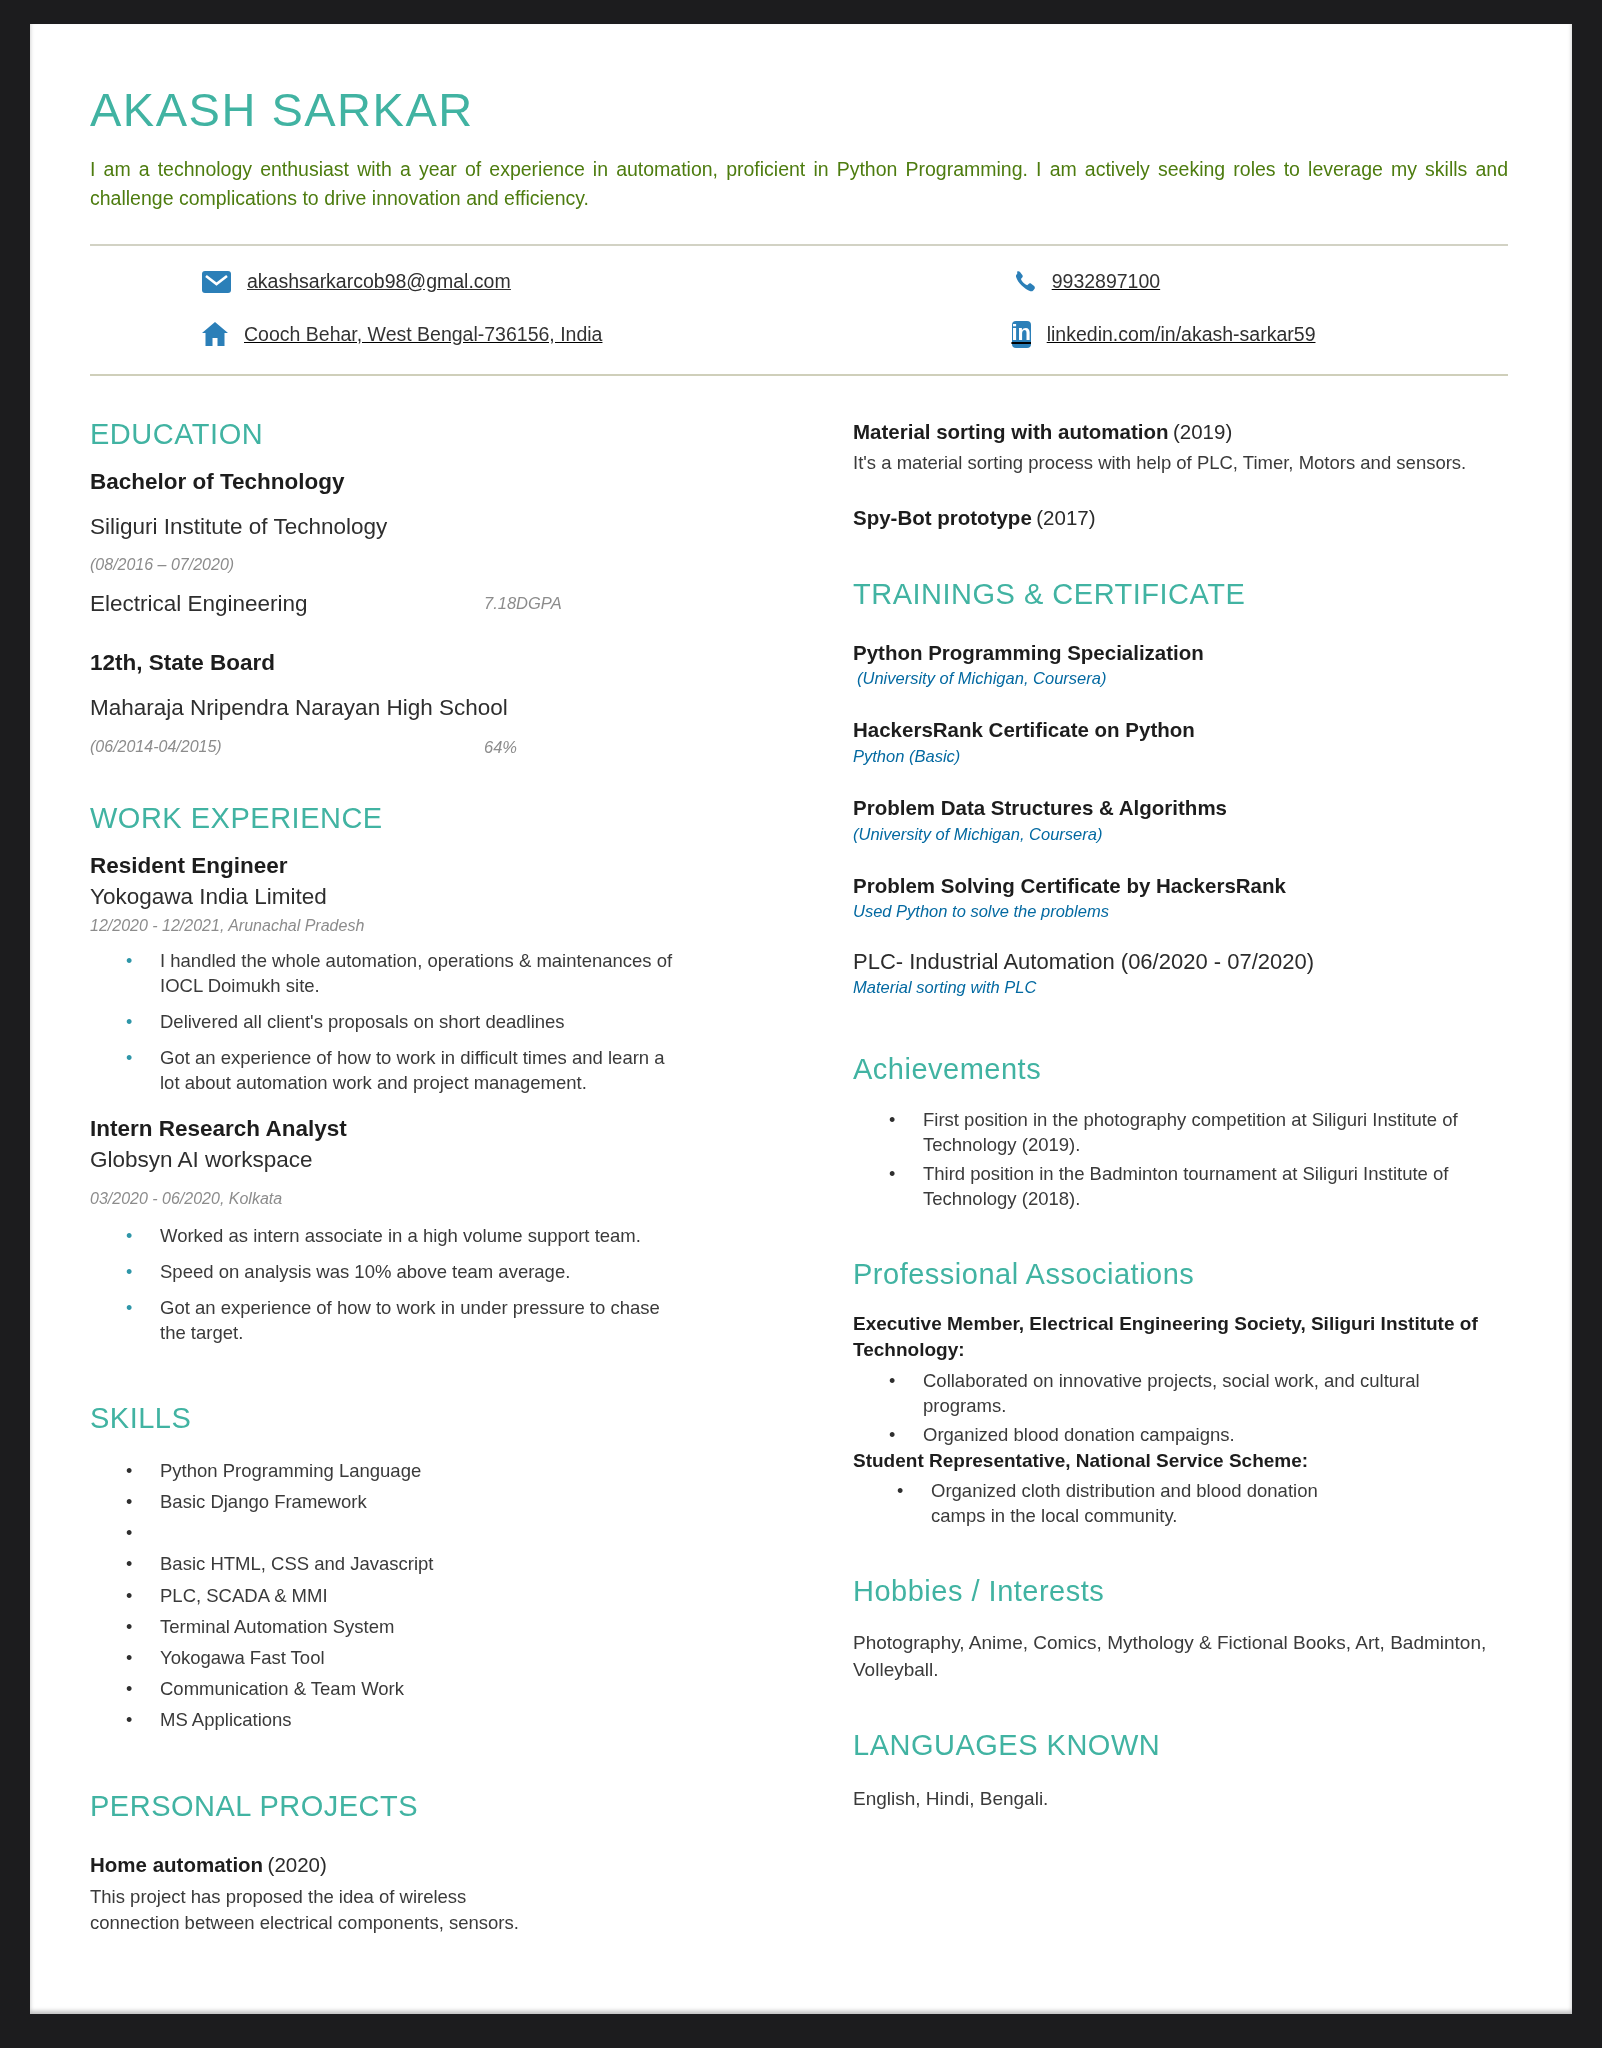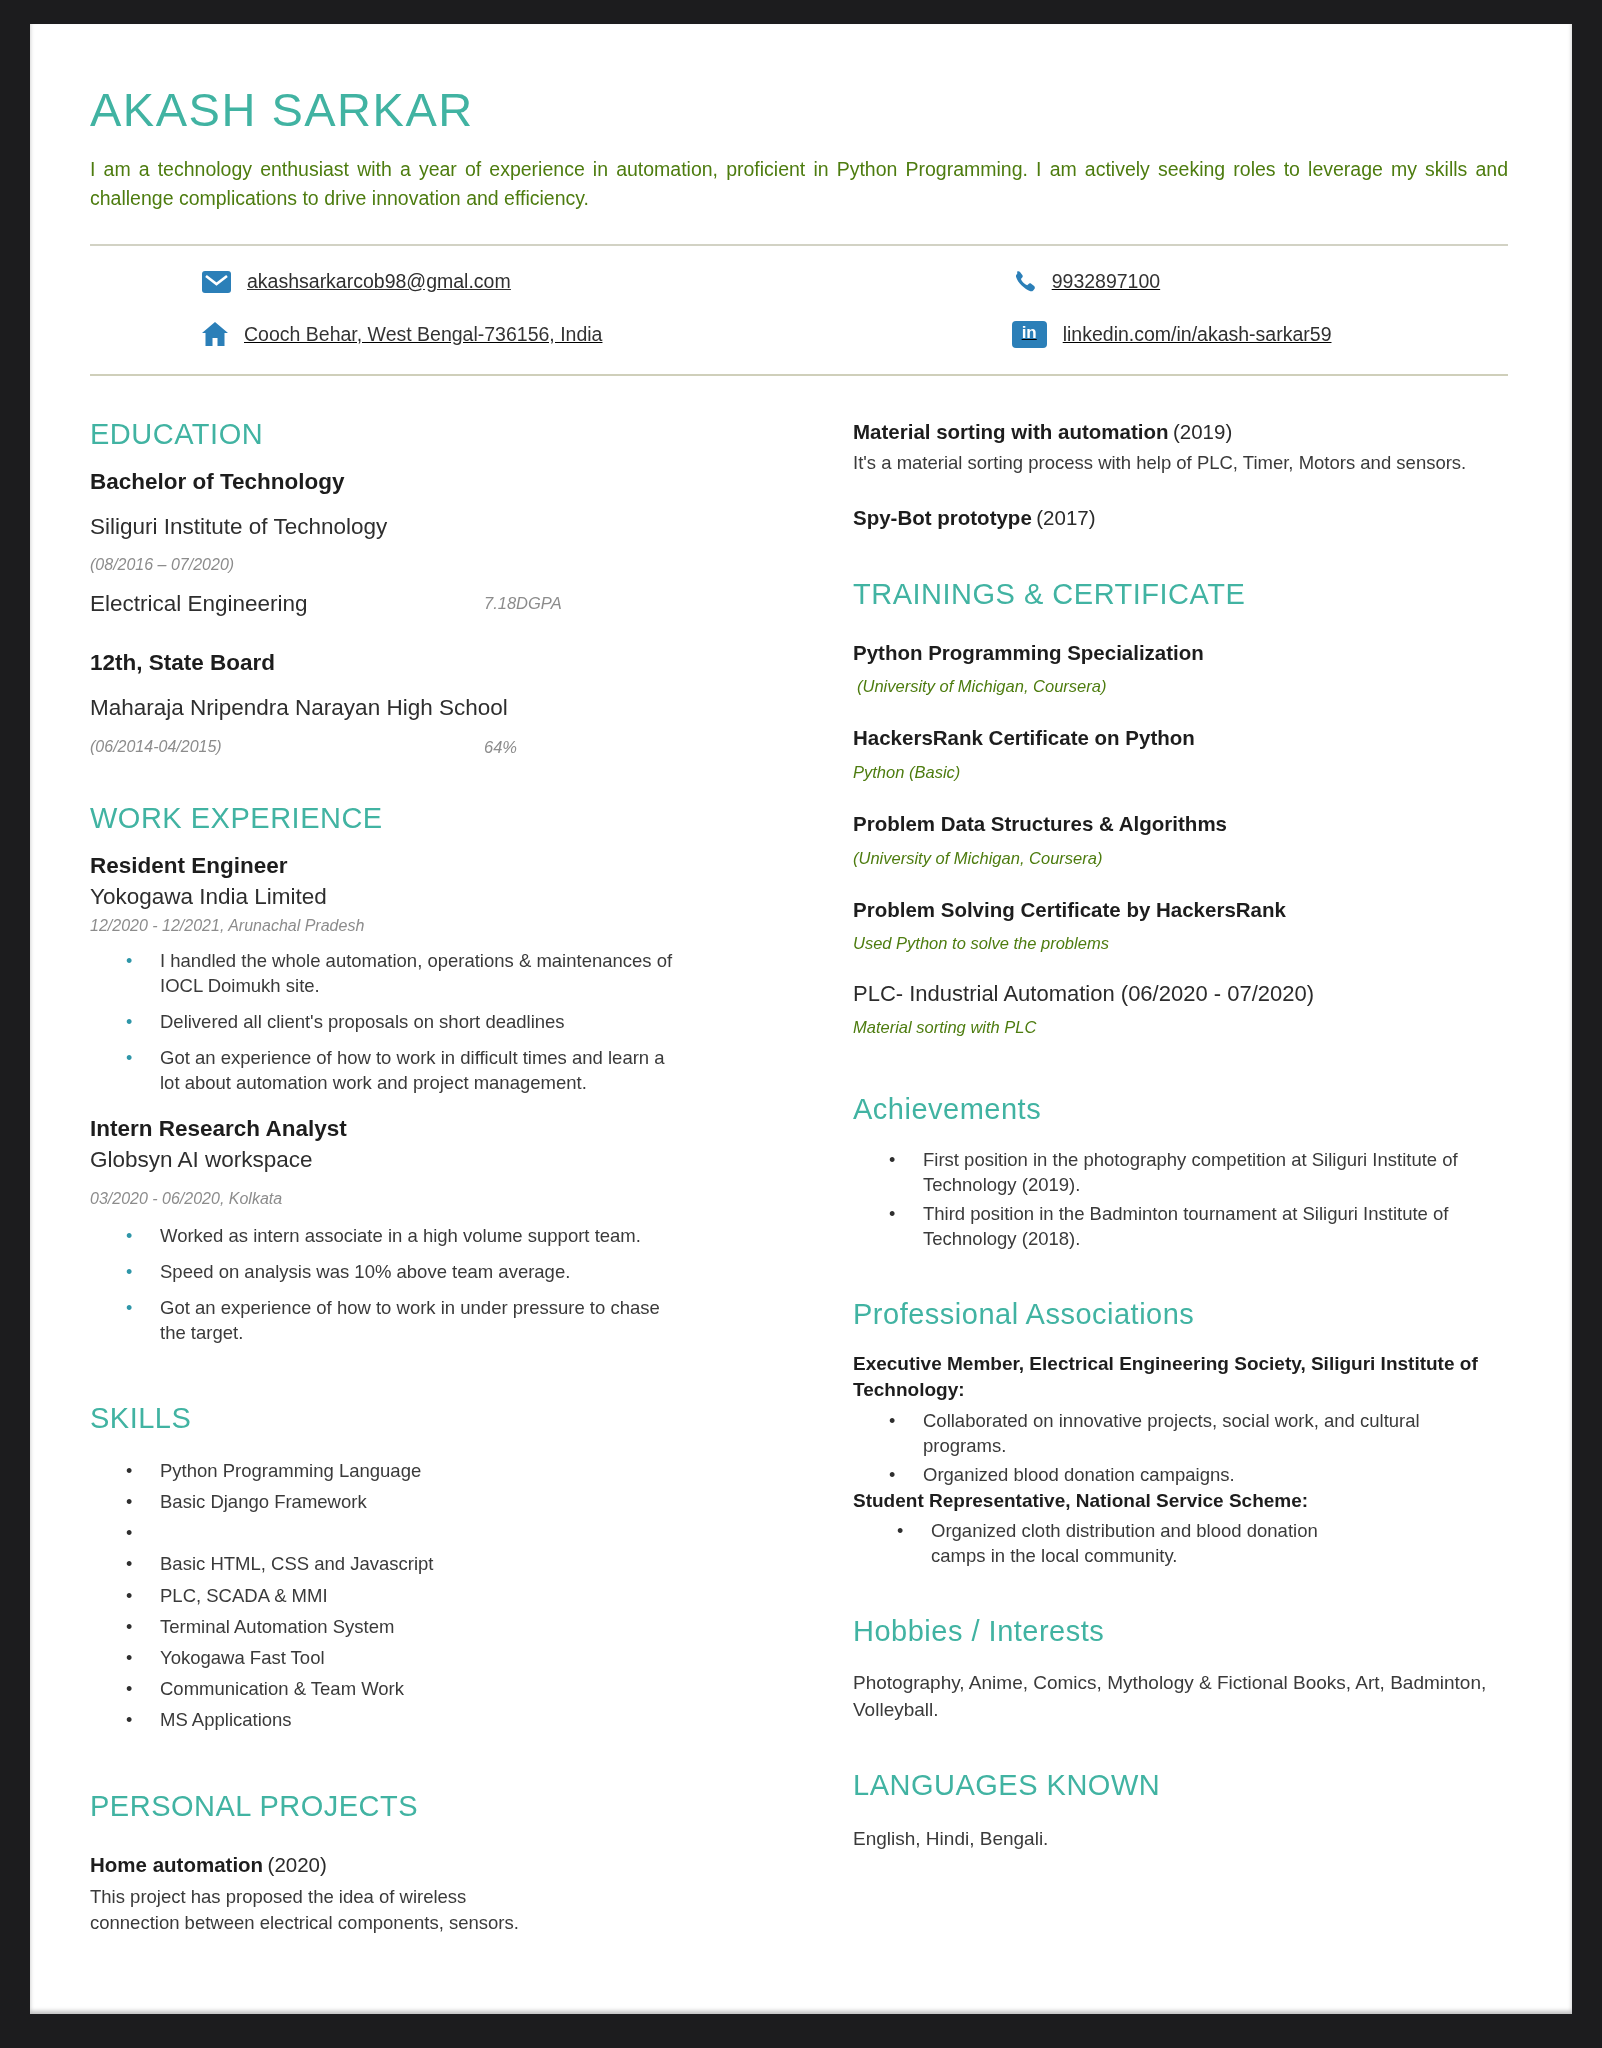--- a/index.html
+++ b/index.html
@@ -56,25 +56,25 @@
     color: #333;
     font-size: 19.5px;
   }
   .contact-item.indent { padding-left: 112px; }
   .contact-item a, .contact-item .linkish {
     color: #2f2f2f;
     text-decoration: underline;
   }
   .cicon { flex: 0 0 auto; display: inline-flex; align-items: center; justify-content: center; }
   .li-badge {
-    width: 35px; height: 27px;
+    width: 19px; height: 27px;
     background: #2b7fb8;
     border-radius: 4px;
     color: #fff;
-    font-size: 17px;
+    font-size: 22px;
     font-weight: bold;
     display: inline-flex; align-items: center; justify-content: center;
     padding-bottom: 2px;
   }
   
   .columns {
     display: flex;
     margin-top: 42px;
   }
   .col-left { width: 625px; margin-right: 138px; flex: 0 0 auto; }
@@ -106,21 +106,21 @@
     line-height: 1.4;
   }
   .b-dot.teal { color: #2e96a8; }
   .b-text { flex: 1 1 auto; color: #3a3a3a; font-size: 18.5px; line-height: 1.35; }
   .work-bullets .b-text { max-width: 520px; }
   .skills .b-row { margin-top: 6px; }
   .gap-s  { margin-top: 14px; }
   .gap-m  { margin-top: 28px; }
   .gap-l  { margin-top: 46px; }
   .gap-xl { margin-top: 56px; }
-  .cert-sub { color: #4d7c0f; font-size: 16.5px; font-style: italic; margin-top: 11px; padding-left: 4px; }
+  .cert-sub { color: #0369a1; font-size: 16.5px; font-style: italic; margin-top: 3px; padding-left: 4px; }
   .cert-title-plain { color: #2b2b2b; font-size: 22px; font-weight: 400; }
   .proj-year { font-weight: 400; color: #2b2b2b; }
   .assoc-title { color: #1d1d1d; font-size: 19px; font-weight: bold; line-height: 1.35; }
   svg { display: block; }
 </style>
 </head>
 <body>
 
 <div class="frame">
   <div class="page">

